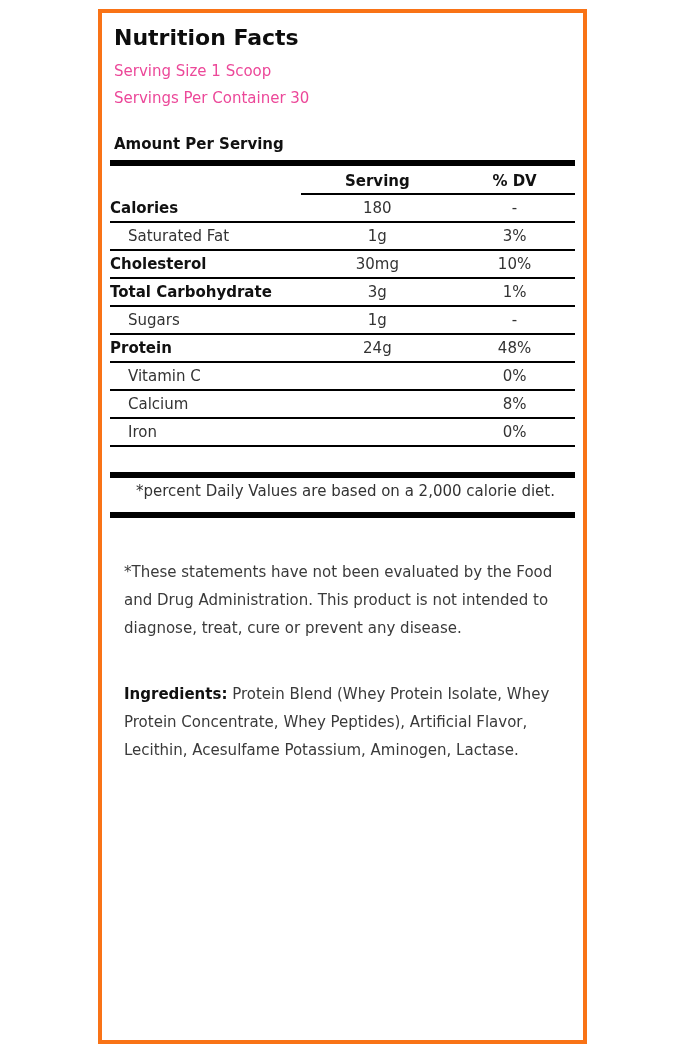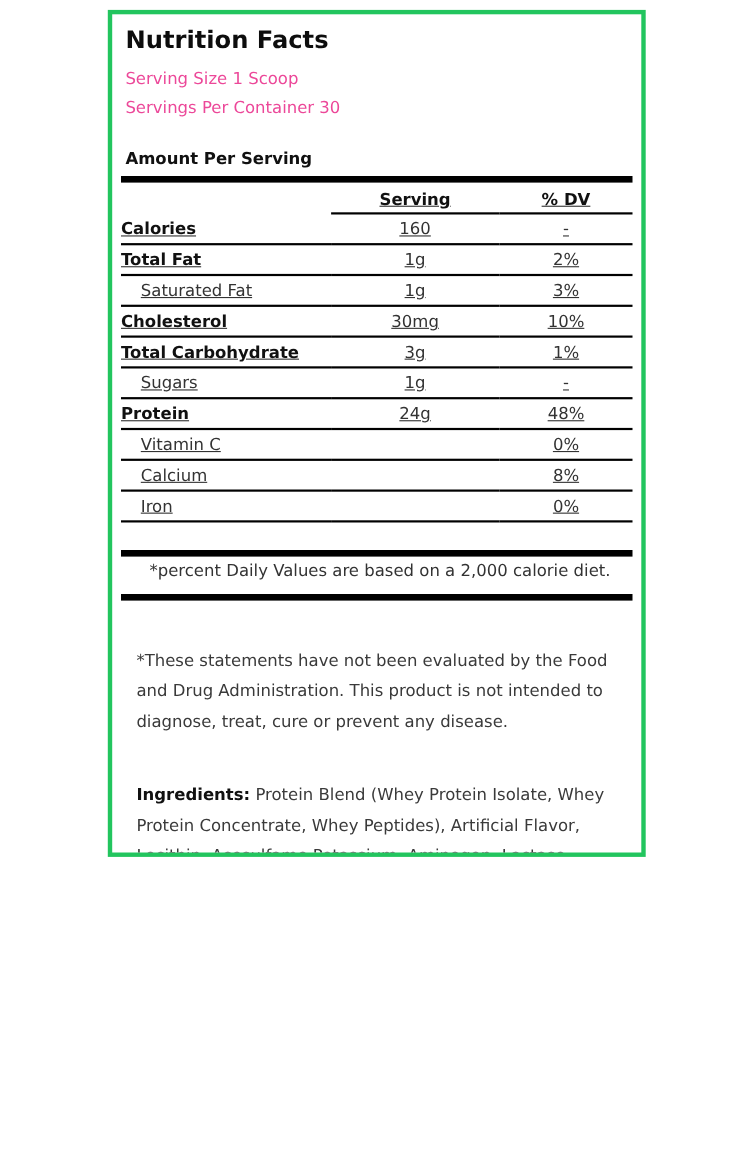--- a/index.html
+++ b/index.html
@@ -10,25 +10,25 @@
   }
   .page {
     width: 685px;
     height: 1052px;
     background: #ffffff;
     position: relative;
   }
   .label {
     box-sizing: border-box;
     width: 489px;
-    height: 770px;
+    height: 1035px;
     margin: 0 auto;
     position: relative;
     top: 9px;
-    border: 4px solid #22c55e;
+    border: 4px solid #f97316;
     background: #ffffff;
     overflow: hidden;
     padding-top: 12px;
     color: #333333;
   }
   .title {
     font-size: 22px;
     font-weight: bold;
     color: #0d0d0d;
     margin: 0 12px 8px 12px;
@@ -51,21 +51,20 @@
     height: 6px;
     background: #000000;
     border: none;
     margin: 0;
   }
   table.facts {
     width: 100%;
     border-collapse: collapse;
     font-size: 15px;
     color: #333333;
-    text-decoration: underline;
   }
   table.facts col.c1 { width: 41%; }
   table.facts col.c2 { width: 33%; }
   table.facts col.c3 { width: 26%; }
   table.facts thead th {
     font-weight: bold;
     color: #111111;
     text-align: center;
     padding: 6px 0 3px 0;
   }
@@ -121,27 +120,22 @@
         <thead>
           <tr>
             <th class="h-blank"></th>
             <th class="h-underline">Serving</th>
             <th class="h-underline">% DV</th>
           </tr>
         </thead>
         <tbody>
             <tr class="bold">
               <td class="name">Calories</td>
-              <td class="serving">160</td>
+              <td class="serving">180</td>
               <td class="dv">-</td>
-            </tr>
-            <tr class="bold">
-              <td class="name">Total Fat</td>
-              <td class="serving">1g</td>
-              <td class="dv">2%</td>
             </tr>
             <tr>
               <td class="name indent">Saturated Fat</td>
               <td class="serving">1g</td>
               <td class="dv">3%</td>
             </tr>
             <tr class="bold">
               <td class="name">Cholesterol</td>
               <td class="serving">30mg</td>
               <td class="dv">10%</td>

